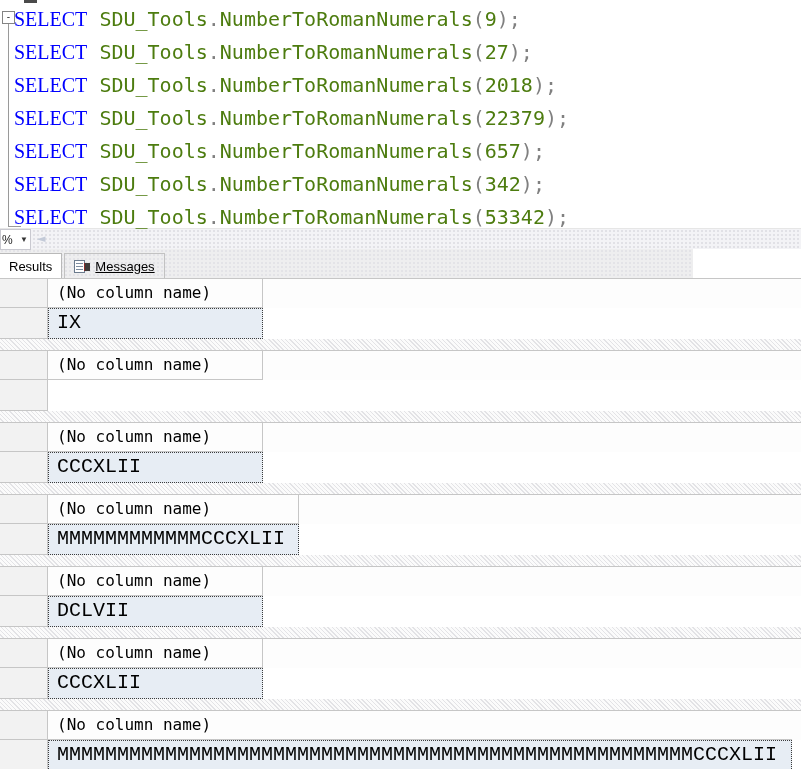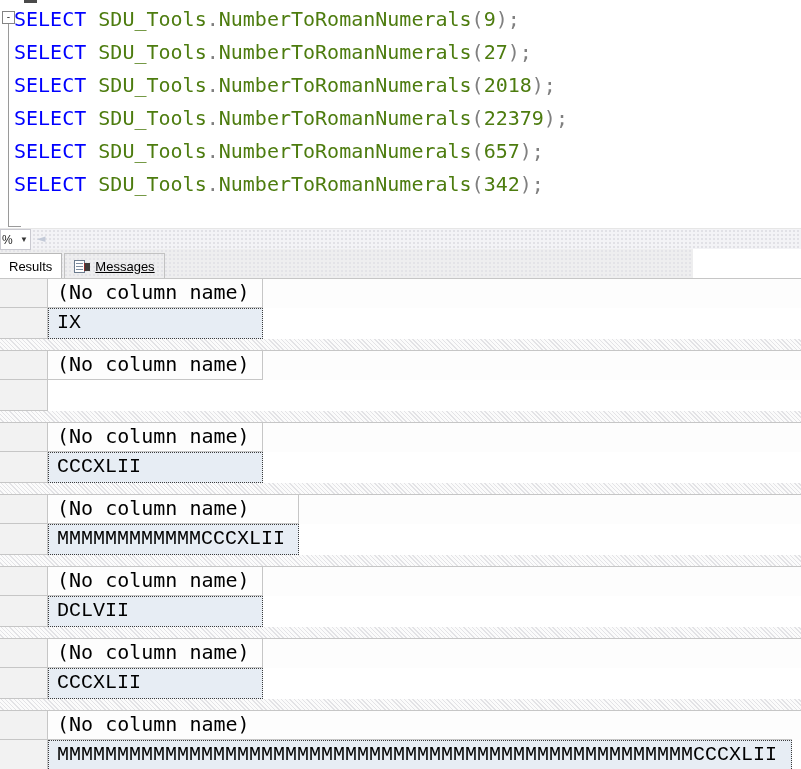--- a/index.html
+++ b/index.html
@@ -7,21 +7,21 @@
   #app { width:801px; height:769px; font-family:"DejaVu Sans Mono","Liberation Mono",monospace; position:relative; }
 
   
   .editor { position:relative; width:801px; height:228px; background:#ffffff; }
   .editor .top-artifact { position:absolute; left:24px; top:0; width:13px; height:3px; background:#4a4a4a; }
   .outline-line { position:absolute; left:8px; top:24px; width:1px; height:202px; background:#9a9a9a; }
   .outline-foot { position:absolute; left:8px; top:226px; width:13px; height:1px; background:#9a9a9a; }
   .collapse-box { position:absolute; left:2px; top:11px; width:13px; height:13px; border:1px solid #848484; background:#ffffff; font:10px "Liberation Sans",sans-serif; color:#333; text-align:center; line-height:10px; }
   .code { position:absolute; left:14px; top:3px; }
   .line { height:33px; line-height:33px; font-size:20px; white-space:pre; color:#000; }
-  .kw { color:#0000ff; }
+  .kw { color:#0000ff;font-family:Liberation Serif, serif; }
   .id { color:#4d7c0f; }
   .pn { color:#808080; }
 
   
   .hstrip { width:801px; height:21px; display:flex; background:#f3f3f6;
             background-image:radial-gradient(#e1e1e6 1px, transparent 1px); background-size:4px 4px;
             border-top:1px solid #e6e6e6; }
   .zoom-combo { width:31px; height:21px; background:#ffffff; border:1px solid #c9c9d0; display:flex; align-items:center; justify-content:space-between; overflow:hidden; font:12px "Liberation Sans",sans-serif; color:#222; padding:0 2px 0 1px; }
   .zoom-combo .caret { font-size:8px; color:#333; }
   .hscrollbar { flex:1; position:relative; }
@@ -39,21 +39,21 @@
   .msg-icon .l1,.msg-icon .l2,.msg-icon .l3 { position:absolute; left:2px; height:1px; width:7px; background:#7d8da0; }
   .msg-icon .l1{top:4px;} .msg-icon .l2{top:7px;} .msg-icon .l3{top:10px;}
   .msg-icon .mark { position:absolute; right:0; top:4px; width:6px; height:8px; background:#3e3a39; border-left:1px solid #8a2b2b; }
 
   
   .results { width:801px; background:#ffffff; }
   .grid { width:801px; border-top:1px solid #c6c6c6; }
   .g-header { display:flex; height:29px; background:#fdfdfd; }
   .corner { width:48px; height:100%; background:#f2f2f2; border-right:1px solid #c6c6c6; border-bottom:1px solid #c6c6c6; }
   .colhead { height:100%; border-right:1px solid #c6c6c6; border-bottom:1px solid #c6c6c6; background:#fdfdfd;
-             font-size:20px; line-height:27px; padding-left:9px; color:#000; white-space:pre; overflow:hidden; }
+             font-size:16px; line-height:27px; padding-left:9px; color:#000; white-space:pre; overflow:hidden; }
   .colhead.noline { border-right:none; }
   .g-row { display:flex; height:31px; background:#ffffff;font-family:Liberation Mono, monospace; }
   .rowhead { width:48px; height:100%; background:#f2f2f2; border-right:1px solid #c6c6c6; border-bottom:1px solid #c6c6c6; }
   .cell { height:100%; background:#e7edf4; border:1px dotted #3c3c3c; font-size:20px; line-height:28px; padding-left:8px; color:#000; white-space:pre; overflow:hidden; }
   .w-std { width:215px; } .w-wide { width:251px; } .w-full { width:744px; }
   .splitter { width:801px; height:11px;
               background:repeating-linear-gradient(45deg,#fbfbfb 0px,#fbfbfb 2px,#e3e3e6 2px,#e3e3e6 3px); }
 </style>
 </head>
 <body>
@@ -65,20 +65,21 @@
     <div class="collapse-box">-</div>
     <div class="outline-line"></div>
     <div class="outline-foot"></div>
     <div class="code">
       <div class="line"><span class="kw">SELECT</span><span> </span><span class="id">SDU_Tools</span><span class="pn">.</span><span class="id">NumberToRomanNumerals</span><span class="pn">(</span><span class="id">9</span><span class="pn">);</span></div>
       <div class="line"><span class="kw">SELECT</span><span> </span><span class="id">SDU_Tools</span><span class="pn">.</span><span class="id">NumberToRomanNumerals</span><span class="pn">(</span><span class="id">27</span><span class="pn">);</span></div>
       <div class="line"><span class="kw">SELECT</span><span> </span><span class="id">SDU_Tools</span><span class="pn">.</span><span class="id">NumberToRomanNumerals</span><span class="pn">(</span><span class="id">2018</span><span class="pn">);</span></div>
       <div class="line"><span class="kw">SELECT</span><span> </span><span class="id">SDU_Tools</span><span class="pn">.</span><span class="id">NumberToRomanNumerals</span><span class="pn">(</span><span class="id">22379</span><span class="pn">);</span></div>
       <div class="line"><span class="kw">SELECT</span><span> </span><span class="id">SDU_Tools</span><span class="pn">.</span><span class="id">NumberToRomanNumerals</span><span class="pn">(</span><span class="id">657</span><span class="pn">);</span></div>
       <div class="line"><span class="kw">SELECT</span><span> </span><span class="id">SDU_Tools</span><span class="pn">.</span><span class="id">NumberToRomanNumerals</span><span class="pn">(</span><span class="id">342</span><span class="pn">);</span></div>
+      <div class="line"><span class="kw">SELECT</span><span> </span><span class="id">SDU_Tools</span><span class="pn">.</span><span class="id">NumberToRomanNumerals</span><span class="pn">(</span><span class="id">53342</span><span class="pn">);</span></div>
     </div>
   </div>
 
   <div class="hstrip">
     <div class="zoom-combo">
       <span>%</span>
         <span class="caret">▼</span>
     </div>
     <div class="hscrollbar">
       <span class="scroll-arrow">◄</span>

